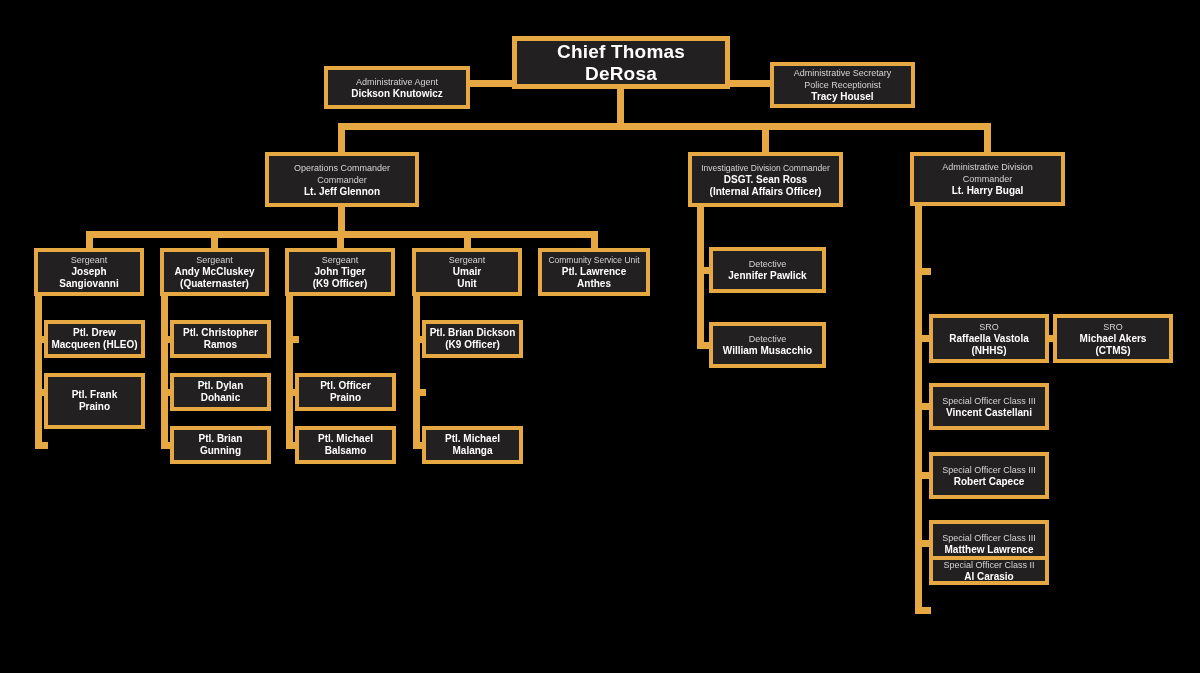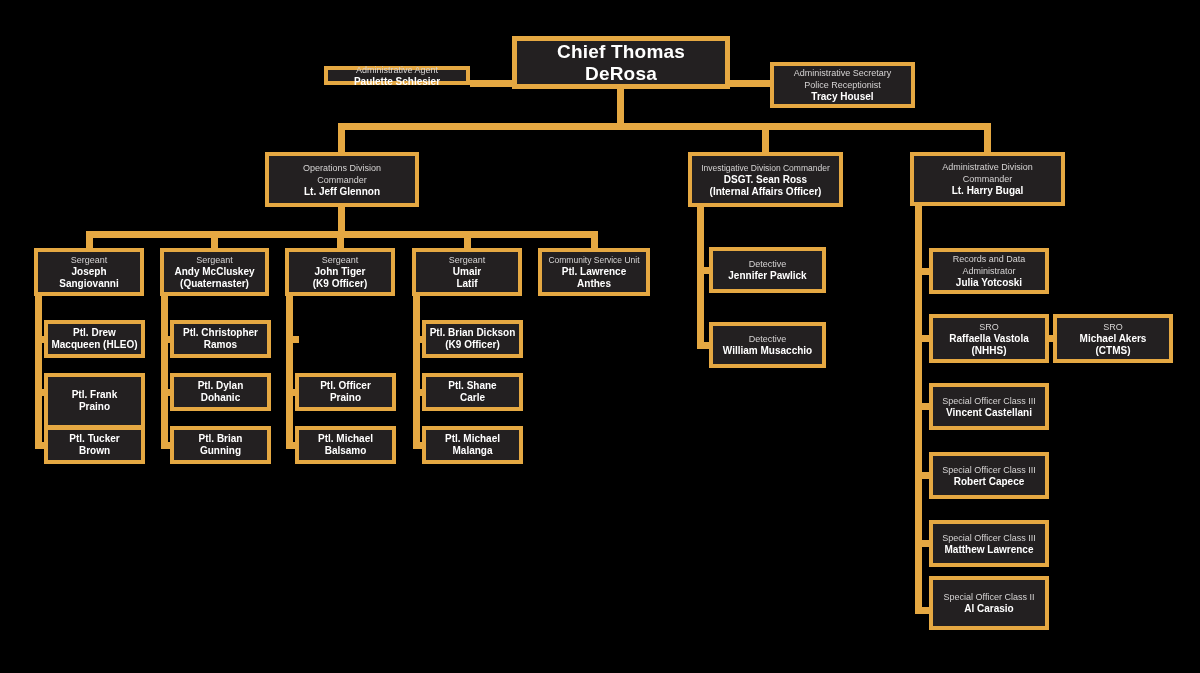--- a/index.html
+++ b/index.html
@@ -78,33 +78,33 @@
   <div class="cl" style="left:920px;top:403px;width:11px;height:7px"></div>
   <div class="cl" style="left:920px;top:472px;width:11px;height:7px"></div>
   <div class="cl" style="left:920px;top:540px;width:11px;height:7px"></div>
   <div class="cl" style="left:920px;top:607px;width:11px;height:7px"></div>
   <div class="cl" style="left:1047px;top:335px;width:8px;height:7px"></div>
 
   <div class="box chief" style="left:512px;top:36px;width:218px;height:53px">
     <span class="big">Chief Thomas DeRosa</span>
   </div>
 
-  <div class="box" style="left:324px;top:66px;width:146px;height:19px">
+  <div class="box" style="left:324px;top:66px;width:146px;height:43px">
     <span class="t">Administrative Agent</span>
-    <span class="n">Paulette Schlesier</span>
+    <span class="n">Dickson Knutowicz</span>
   </div>
 
   <div class="box" style="left:770px;top:62px;width:145px;height:46px">
     <span class="t">Administrative Secretary</span>
     <span class="t">Police Receptionist</span>
     <span class="n">Tracy Housel</span>
   </div>
 
   <div class="box" style="left:265px;top:152px;width:154px;height:55px">
-    <span class="t">Operations Division</span>
+    <span class="t">Operations Commander</span>
     <span class="t">Commander</span>
     <span class="n">Lt. Jeff Glennon</span>
   </div>
 
   <div class="box" style="left:688px;top:152px;width:155px;height:55px">
     <span class="t nw" style="font-size:8.5px">Investigative Division Commander</span>
     <span class="n">DSGT. Sean Ross</span>
     <span class="n">(Internal Affairs Officer)</span>
   </div>
 
@@ -125,40 +125,36 @@
     <span class="n">(Quaternaster)</span>
   </div>
   <div class="box" style="left:285px;top:248px;width:110px;height:48px">
     <span class="t">Sergeant</span>
     <span class="n">John Tiger</span>
     <span class="n">(K9 Officer)</span>
   </div>
   <div class="box" style="left:412px;top:248px;width:110px;height:48px">
     <span class="t">Sergeant</span>
     <span class="n">Umair</span>
-    <span class="n">Latif</span>
+    <span class="n">Unit</span>
   </div>
   <div class="box" style="left:538px;top:248px;width:112px;height:48px">
     <span class="t nw" style="font-size:8.5px">Community Service Unit</span>
     <span class="n">Ptl. Lawrence</span>
     <span class="n">Anthes</span>
   </div>
 
   <div class="box" style="left:44px;top:320px;width:101px;height:38px">
     <span class="n">Ptl. Drew</span>
     <span class="n">Macqueen (HLEO)</span>
   </div>
   <div class="box" style="left:44px;top:373px;width:101px;height:56px">
     <span class="n">Ptl. Frank</span>
     <span class="n">Praino</span>
   </div>
-  <div class="box" style="left:44px;top:426px;width:101px;height:38px">
-    <span class="n">Ptl. Tucker</span>
-    <span class="n">Brown</span>
-  </div>
 
   <div class="box" style="left:170px;top:320px;width:101px;height:38px">
     <span class="n">Ptl. Christopher</span>
     <span class="n">Ramos</span>
   </div>
   <div class="box" style="left:170px;top:373px;width:101px;height:38px">
     <span class="n">Ptl. Dylan</span>
     <span class="n">Dohanic</span>
   </div>
   <div class="box" style="left:170px;top:426px;width:101px;height:38px">
@@ -172,43 +168,34 @@
   </div>
   <div class="box" style="left:295px;top:426px;width:101px;height:38px">
     <span class="n">Ptl. Michael</span>
     <span class="n">Balsamo</span>
   </div>
 
   <div class="box" style="left:422px;top:320px;width:101px;height:38px">
     <span class="n">Ptl. Brian Dickson</span>
     <span class="n">(K9 Officer)</span>
   </div>
-  <div class="box" style="left:422px;top:373px;width:101px;height:38px">
-    <span class="n">Ptl. Shane</span>
-    <span class="n">Carle</span>
-  </div>
   <div class="box" style="left:422px;top:426px;width:101px;height:38px">
     <span class="n">Ptl. Michael</span>
     <span class="n">Malanga</span>
   </div>
 
   <div class="box" style="left:709px;top:247px;width:117px;height:46px">
     <span class="t">Detective</span>
     <span class="n">Jennifer Pawlick</span>
   </div>
   <div class="box" style="left:709px;top:322px;width:117px;height:46px">
     <span class="t">Detective</span>
     <span class="n">William Musacchio</span>
   </div>
 
-  <div class="box" style="left:929px;top:248px;width:120px;height:46px">
-    <span class="t">Records and Data</span>
-    <span class="t">Administrator</span>
-    <span class="n">Julia Yotcoski</span>
-  </div>
 
   <div class="box" style="left:929px;top:314px;width:120px;height:49px">
     <span class="t">SRO</span>
     <span class="n">Raffaella Vastola</span>
     <span class="n">(NHHS)</span>
   </div>
 
   <div class="box" style="left:1053px;top:314px;width:120px;height:49px">
     <span class="t">SRO</span>
     <span class="n">Michael Akers</span>
@@ -220,18 +207,18 @@
     <span class="n">Vincent Castellani</span>
   </div>
   <div class="box" style="left:929px;top:452px;width:120px;height:47px">
     <span class="t nw">Special Officer Class III</span>
     <span class="n">Robert Capece</span>
   </div>
   <div class="box" style="left:929px;top:520px;width:120px;height:47px">
     <span class="t nw">Special Officer Class III</span>
     <span class="n">Matthew Lawrence</span>
   </div>
-  <div class="box" style="left:929px;top:576px;width:120px;height:54px">
+  <div class="box" style="left:929px;top:556px;width:120px;height:29px">
     <span class="t nw">Special Officer Class II</span>
     <span class="n">Al Carasio</span>
   </div>
 
 </div>
 
 </body></html>

